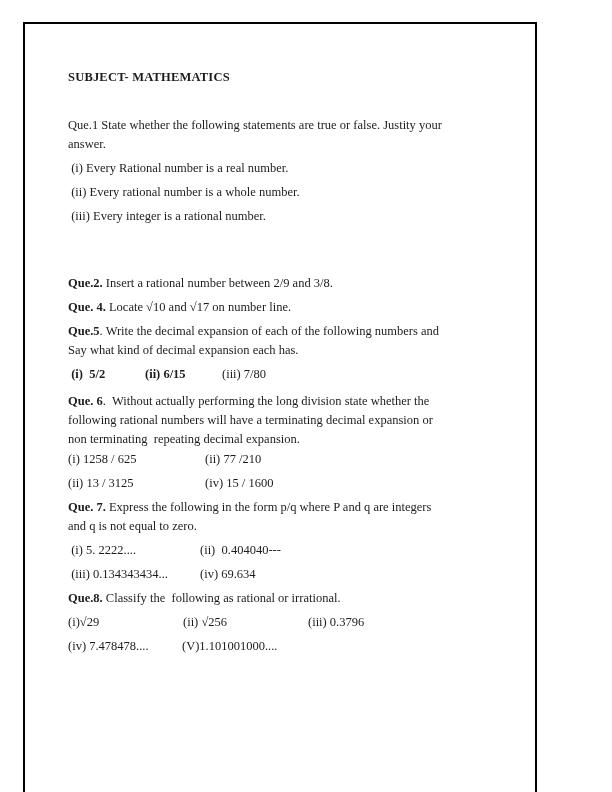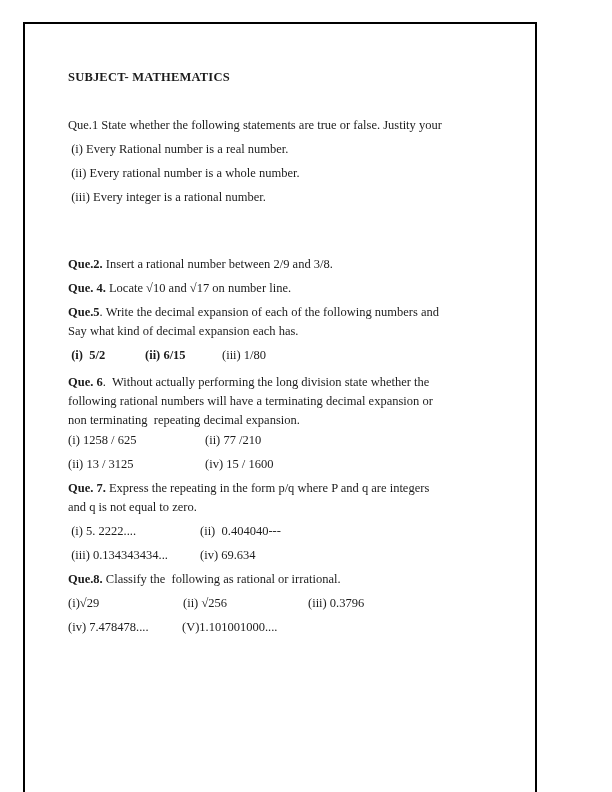--- a/index.html
+++ b/index.html
@@ -54,20 +54,21 @@
 <body>
 
 <div class="canvas">
   <div class="page-border">
     <div class="doc">
 
       <div class="para title b line">SUBJECT- MATHEMATICS</div>
 
       <div class="para">
         <div class="line">Que.1 State whether the following statements are true or false. Justity your</div>
+        <div class="line">answer.</div>
       </div>
 
       <div class="para line"> (i) Every Rational number is a real number.</div>
       <div class="para line"> (ii) Every rational number is a whole number.</div>
       <div class="para line mb-lg"> (iii) Every integer is a rational number.</div>
 
       <div class="para">
         <div class="line"><span class="b">Que.2.</span><span> Insert a rational number between 2/9 and 3/8.</span></div>
       </div>
 
@@ -75,38 +76,38 @@
       <div class="para">
         <div class="line"><span class="b">Que. 4.</span><span> Locate √10 and √17 on number line.</span></div>
       </div>
 
       <div class="para">
         <div class="line"><span class="b">Que.5</span><span>. Write the decimal expansion of each of the following numbers and</span></div>
         <div class="line">Say what kind of decimal expansion each has.</div>
       </div>
 
       <div class="para">
-        <span class="col w77"> (i)  5/2</span><span class="col w77">(ii) 6/15</span><span class="col">(iii) 1/80</span>
+        <span class="col w77"> (i)  5/2</span><span class="col w77">(ii) 6/15</span><span class="col">(iii) 7/80</span>
       </div>
 
       <div class="para mb-xs">
         <div class="line"><span class="b">Que. 6</span><span>.  Without actually performing the long division state whether the</span></div>
         <div class="line">following rational numbers will have a terminating decimal expansion or</div>
         <div class="line">non terminating  repeating decimal expansion.</div>
       </div>
 
       <div class="para">
         <span class="col w137">(i) 1258 / 625</span><span class="col">(ii) 77 /210</span>
       </div>
       <div class="para">
         <span class="col w137">(ii) 13 / 3125</span><span class="col">(iv) 15 / 1600</span>
       </div>
 
       <div class="para">
-        <div class="line"><span class="b">Que. 7.</span><span> Express the repeating in the form p/q where P and q are integers</span></div>
+        <div class="line"><span class="b">Que. 7.</span><span> Express the following in the form p/q where P and q are integers</span></div>
         <div class="line">and q is not equal to zero.</div>
       </div>
 
       <div class="para">
         <span class="col w132"> (i) 5. 2222....</span><span class="col">(ii)  0.404040---</span>
       </div>
       <div class="para">
         <span class="col w132"> (iii) 0.134343434...</span><span class="col">(iv) 69.634</span>
       </div>
 

